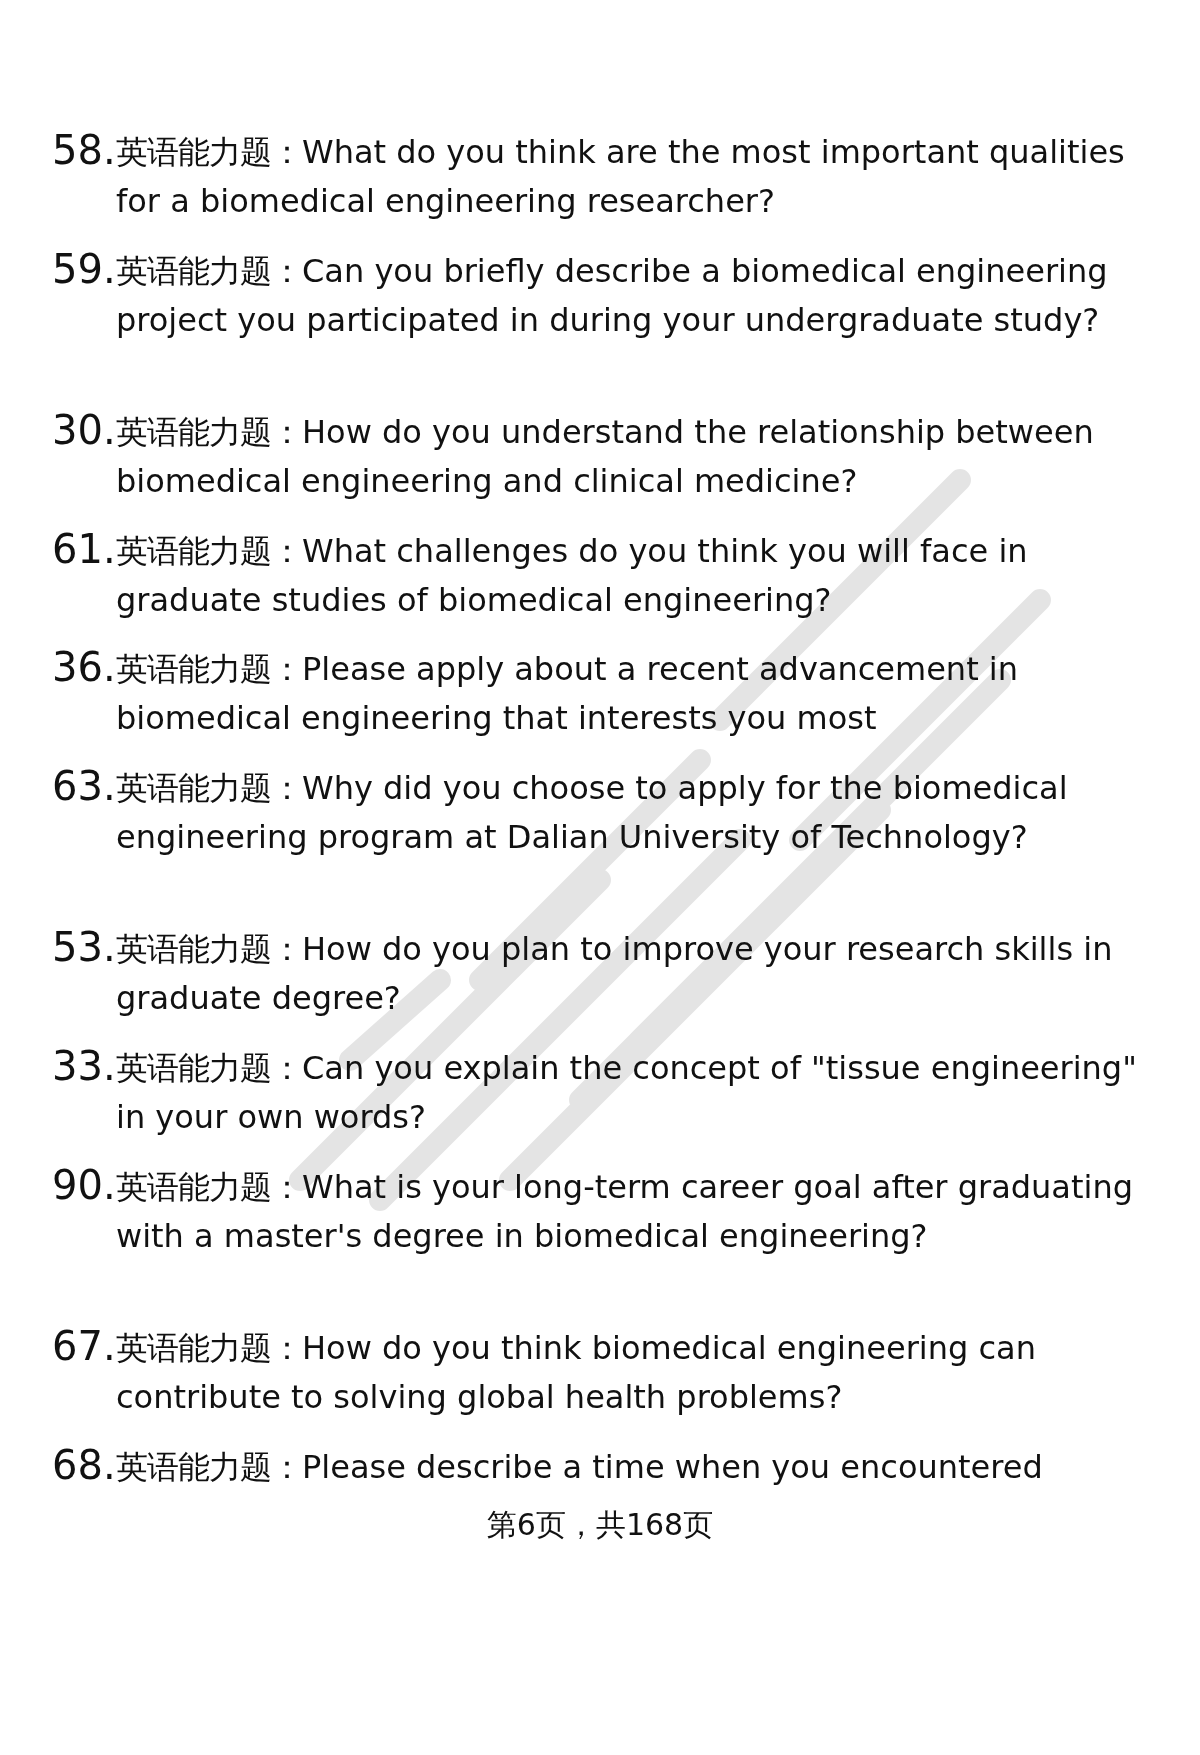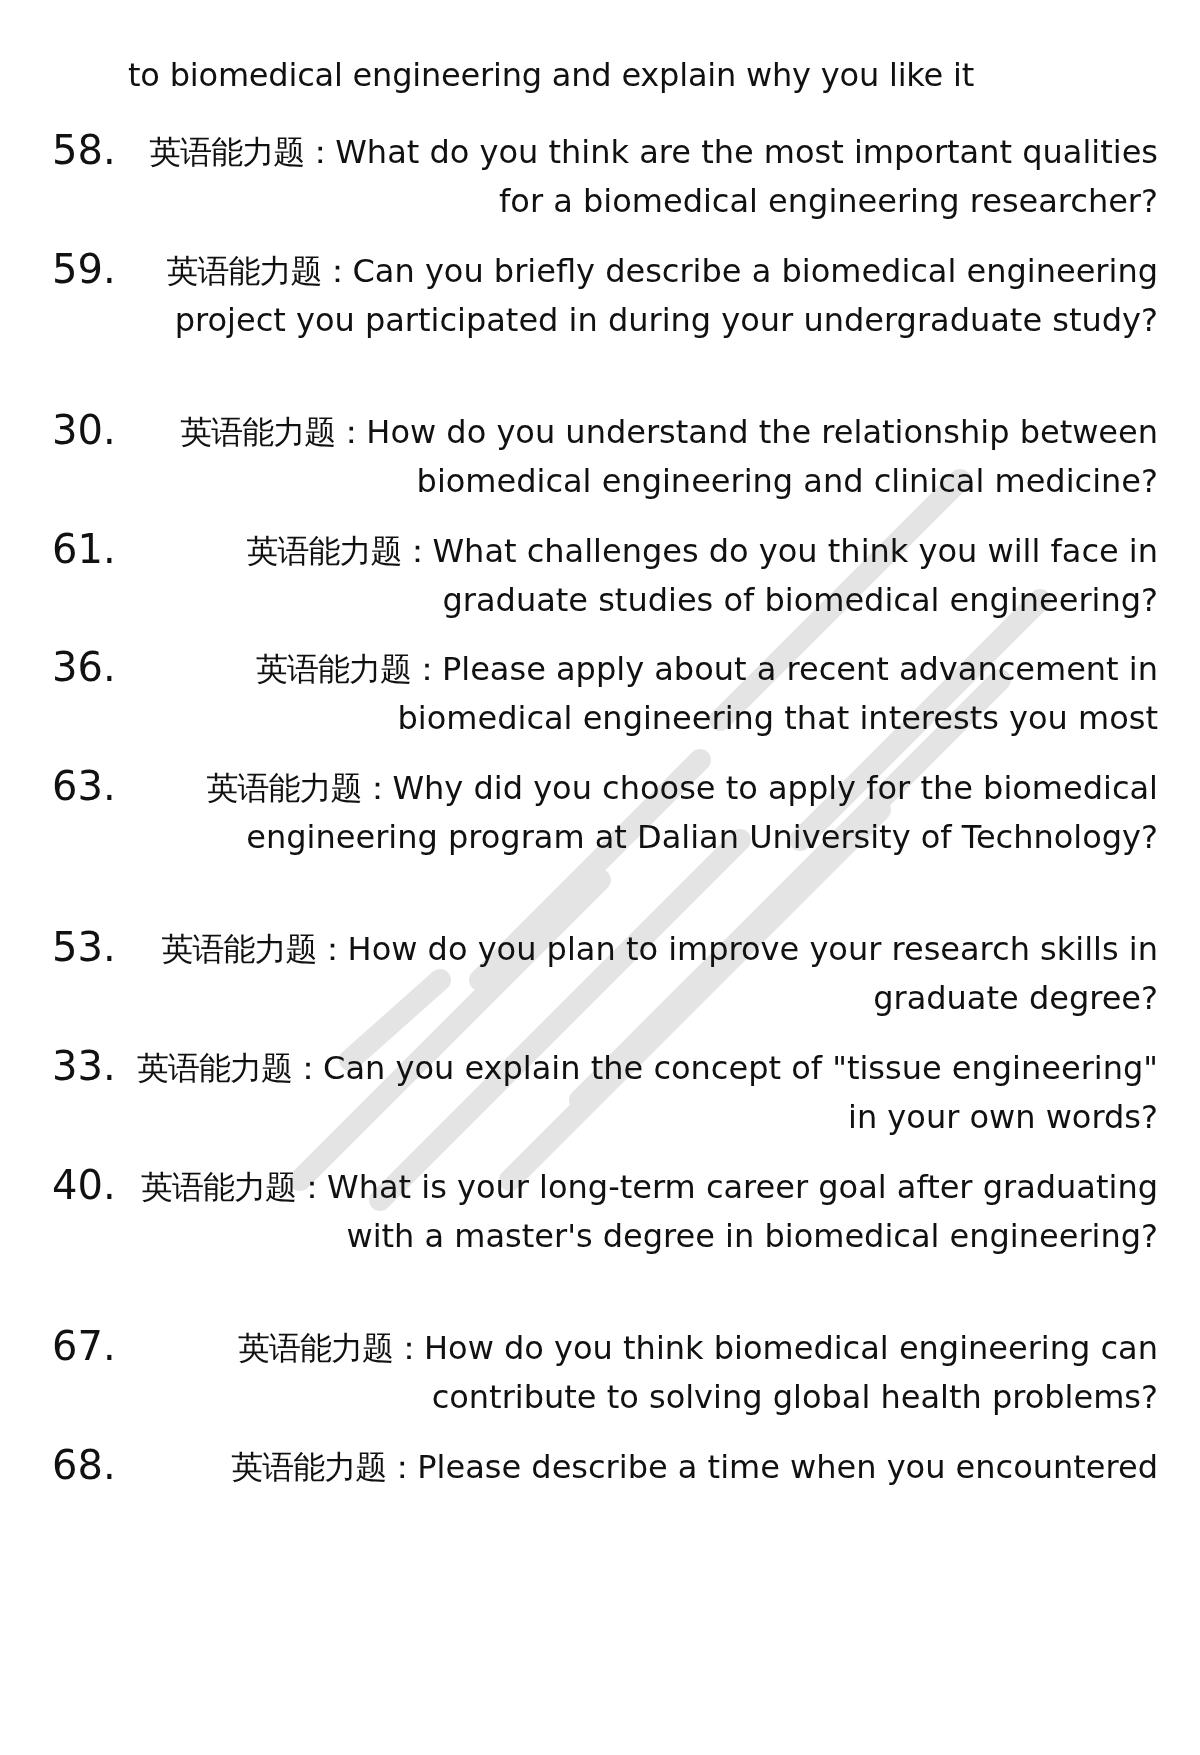--- a/index.html
+++ b/index.html
@@ -4,21 +4,21 @@
 <style>
   html, body { margin:0; padding:0; background:#ffffff; }
   body { width:1200px; height:1755px; position:relative; overflow:hidden;
          font-family:"DejaVu Sans","Liberation Sans",sans-serif; color:#111111; }
   .page { position:absolute; left:0; top:0; width:1200px; height:1755px; }
   .watermark { position:absolute; left:180px; top:420px; width:900px; height:820px;
                pointer-events:none; opacity:0.10; }
   .line { position:absolute; left:128px; font-size:32px; line-height:44px; white-space:nowrap; letter-spacing:-0.2px; }
   .item { position:absolute; left:0; width:1200px; }
   .num { position:absolute; left:52px; font-size:40px; line-height:44px; }
-  .body { position:absolute; left:128px; width:1030px; font-size:32px; line-height:48.5px;text-align:right; }
+  .body { position:absolute; left:116px; width:1030px; font-size:32px; line-height:48.5px; }
   .prefix { letter-spacing:-1px; }
   .footer { position:absolute; left:0; width:1200px; top:1505px; text-align:center; font-size:30px; line-height:40px; }
 </style>
 </head>
 <body>
 
 <div class="page">
 
   <svg class="watermark" viewBox="0 0 900 820">
     <g stroke="#000" stroke-width="22" fill="none" stroke-linecap="round">
@@ -27,21 +27,20 @@
       <path d="M330 760 L700 390"></path>
       <path d="M460 620 L820 260"></path>
       <path d="M300 560 L520 340"></path>
       <path d="M540 300 L780 60"></path>
       <path d="M620 420 L860 180"></path>
       <path d="M400 680 L520 560"></path>
       <path d="M170 640 L260 560"></path>
     </g>
   </svg>
 
-  <div class="line" style="top:53px;">to biomedical engineering and explain why you like it</div>
 
   <div id="items">
       <div class="item" style="top: 128px;">
         <div class="num">58.</div>
         <div class="body"><span class="prefix">英语能力题：</span><span>What do you think are the most important qualities for a biomedical engineering researcher?</span></div>
       </div>
       <div class="item" style="top: 247px;">
         <div class="num">59.</div>
         <div class="body"><span class="prefix">英语能力题：</span><span>Can you briefly describe a biomedical engineering project you participated in during your undergraduate study?</span></div>
       </div>
@@ -63,26 +62,27 @@
       </div>
       <div class="item" style="top: 925px;">
         <div class="num">53.</div>
         <div class="body"><span class="prefix">英语能力题：</span><span>How do you plan to improve your research skills in graduate degree?</span></div>
       </div>
       <div class="item" style="top: 1044px;">
         <div class="num">33.</div>
         <div class="body"><span class="prefix">英语能力题：</span><span>Can you explain the concept of "tissue engineering" in your own words?</span></div>
       </div>
       <div class="item" style="top: 1163px;">
-        <div class="num">40.</div>
+        <div class="num">90.</div>
         <div class="body"><span class="prefix">英语能力题：</span><span>What is your long-term career goal after graduating with a master's degree in biomedical engineering?</span></div>
       </div>
       <div class="item" style="top: 1324px;">
         <div class="num">67.</div>
         <div class="body"><span class="prefix">英语能力题：</span><span>How do you think biomedical engineering can contribute to solving global health problems?</span></div>
       </div>
       <div class="item" style="top: 1443px;">
         <div class="num">68.</div>
         <div class="body"><span class="prefix">英语能力题：</span><span>Please describe a time when you encountered</span></div>
       </div>
     </div>
 
+  <div class="footer">第6页，共168页</div>
 </div>
 
 </body></html>

